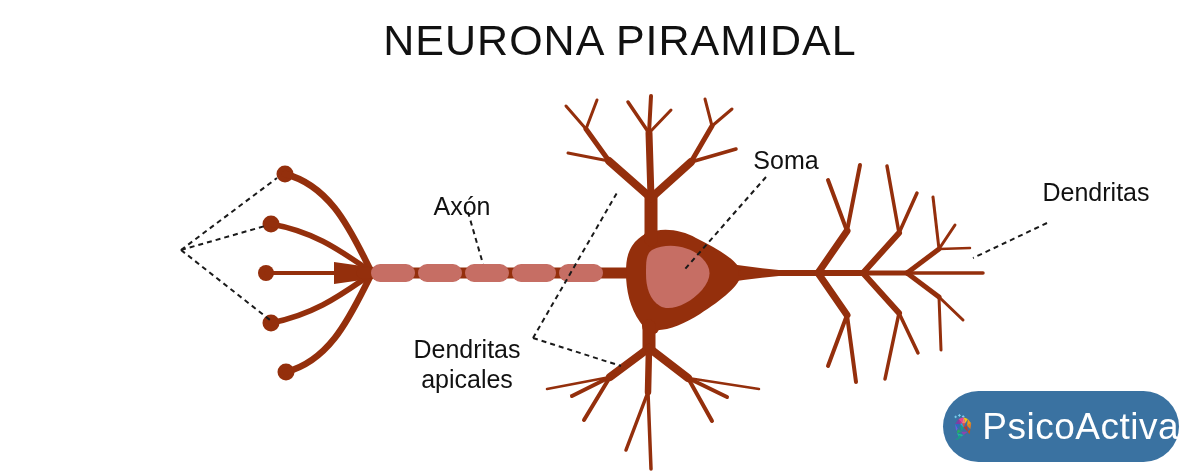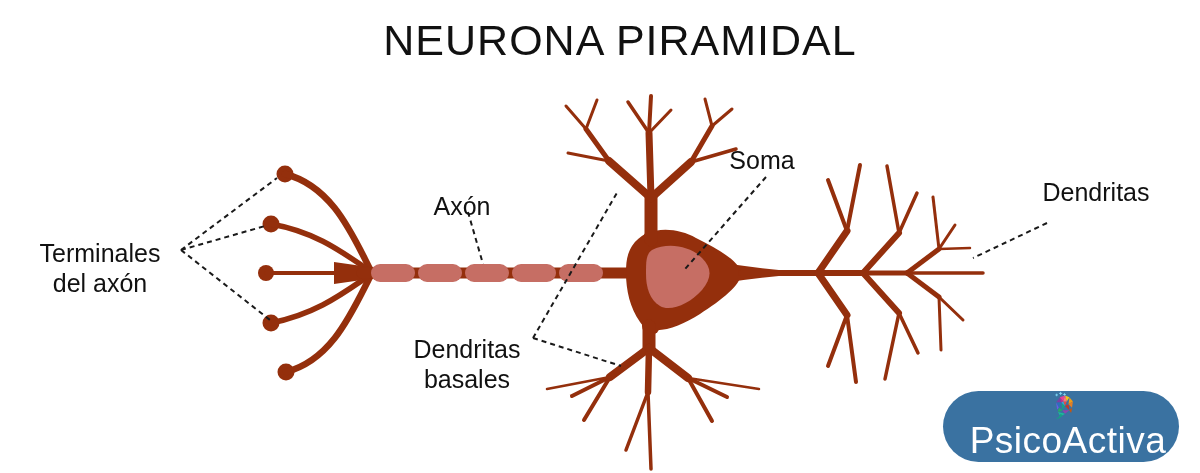--- a/index.html
+++ b/index.html
@@ -14,27 +14,27 @@
     font-size:43px;letter-spacing:1px;color:var(--label-text,#111);
     white-space:nowrap;
   }
   .label{
     position:absolute;transform:translate(-50%,-50%);
     font-size:25px;line-height:30px;text-align:center;
     color:var(--label-text,#111);white-space:nowrap;
   }
   .label-terminales{left:100px;top:268px;}
   .label-axon{left:462px;top:206px;}
-  .label-soma{left:762px;top:160px;}
+  .label-soma{left:786px;top:160px;}
   .label-basales{left:467px;top:364px;}
   .label-apicales{left:1096px;top:192px;}
   .logo{
     position:absolute;left:943px;top:391px;width:236px;height:71px;
     background:var(--logo-bg,#3a72a1);border-radius:36px;
-    display:flex;align-items:center;box-sizing:border-box;padding-left:8px;flex-direction:column;
+    display:flex;align-items:center;box-sizing:border-box;padding-left:8px;
   }
   .logo-text{
     color:var(--logo-text,#fff);font-size:37px;margin-left:6px;
     letter-spacing:0.5px;
   }
   .neuron-dark{fill:var(--neuron-dark,#942f0c);}
   .neuron-stroke{stroke:var(--neuron-dark,#942f0c);fill:none;stroke-linecap:round;}
   .myelin{fill:var(--neuron-light,#c66e64);}
   .pointer{stroke:var(--pointer-line,#1a1a1a);stroke-width:2;fill:none;stroke-dasharray:5 4;}
 </style>
@@ -145,32 +145,28 @@
       <path class="pointer" d="M468,212 L483,264"></path>
       <path class="pointer" d="M766,177 L685,269"></path>
       <path class="pointer" d="M533,338 L618,191"></path>
       <path class="pointer" d="M533,338 L621,366"></path>
       <path class="pointer" d="M1047,223 L973,258"></path>
     </g>
   </svg>
 
   <div class="page-title">NEURONA PIRAMIDAL</div>
 
-  <div class="label label-terminales">
-    <div>Terminales</div>
-    <div>del axón</div>
-  </div>
 
   <div class="label label-axon">Axón</div>
 
   <div class="label label-soma">Soma</div>
 
   <div class="label label-basales">
     <div>Dendritas</div>
-    <div>basales</div>
+    <div>apicales</div>
   </div>
 
   <div class="label label-apicales">
     <div>Dendritas</div>
   </div>
 
   <div class="logo">
     <svg width="58" height="64" viewBox="0 0 60 66">
       <g stroke="#7fd9f7" stroke-width="2" fill="none">
         <path d="M11,6 v6 M8,9 h6"></path>

